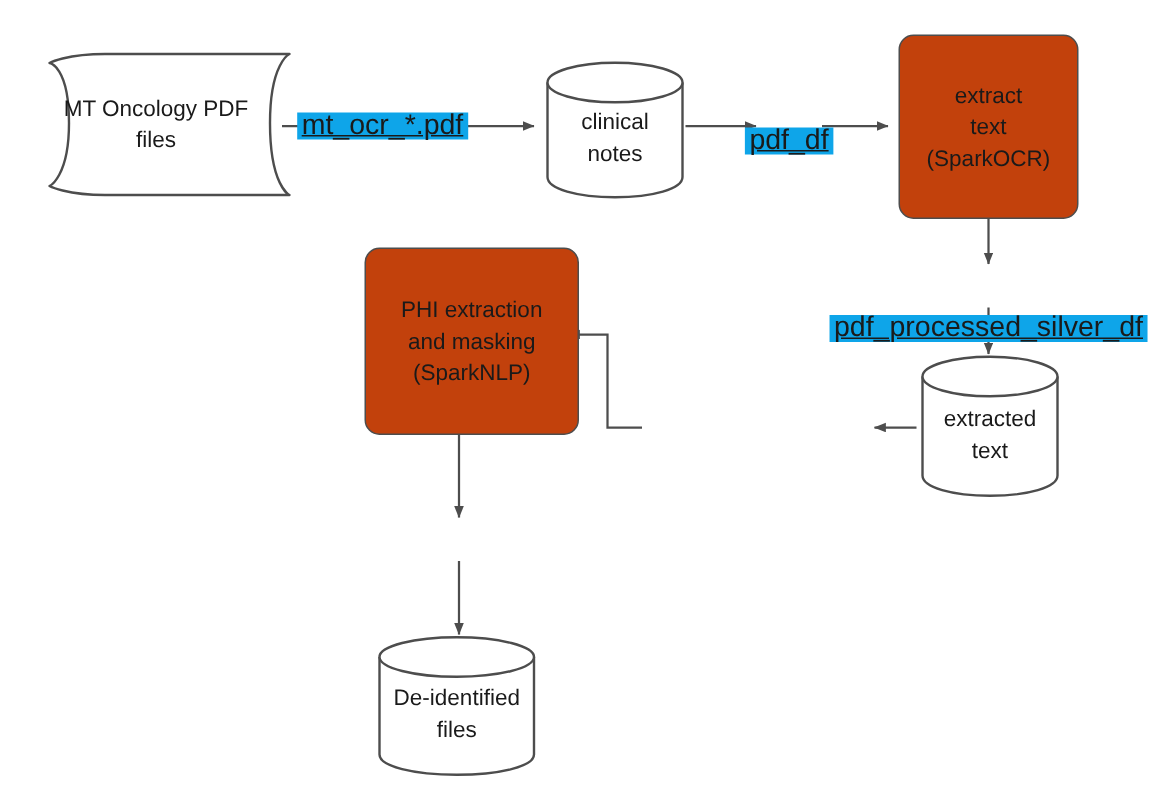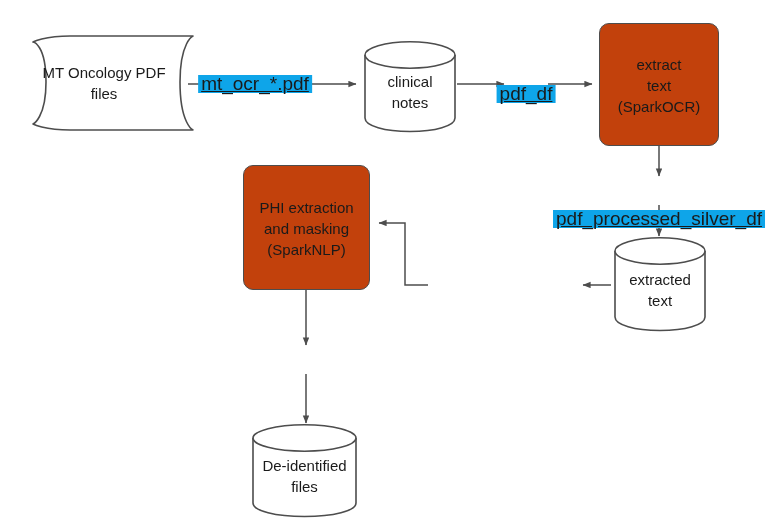--- a/index.html
+++ b/index.html
@@ -144,21 +144,21 @@
   <div class="node cyl" style="left:613px; top:236px; width:94px; height:96px;">
     <svg class="cyl-svg" viewBox="0 0 94 96" preserveAspectRatio="none">
       <path d="M2,15 L2,81 C2,89 22,94.5 47,94.5 C72,94.5 92,89 92,81 L92,15" fill="#ffffff" stroke="#4d4d4d" stroke-width="1.6"></path>
       <ellipse cx="47" cy="15" rx="45" ry="13.2" fill="#ffffff" stroke="#4d4d4d" stroke-width="1.6"></ellipse>
     </svg>
     <div class="label">extracted
 text</div>
   </div>
 
 
-  <div class="node proc" style="left:243px; top:165px; width:127px; height:125px;">
+  <div class="node proc" style="left:243px; top:165px; width:143px; height:125px;">
     <div class="label">PHI extraction
 and masking
 (SparkNLP)</div>
   </div>
 
 
   <div class="node cyl" style="left:251px; top:423px; width:107px; height:95px;">
     <svg class="cyl-svg" viewBox="0 0 107 95" preserveAspectRatio="none">
       <path d="M2,15 L2,80 C2,88 25,93.5 53.5,93.5 C82,93.5 105,88 105,80 L105,15" fill="#ffffff" stroke="#4d4d4d" stroke-width="1.6"></path>
       <ellipse cx="53.5" cy="15" rx="51.5" ry="13.2" fill="#ffffff" stroke="#4d4d4d" stroke-width="1.6"></ellipse>

